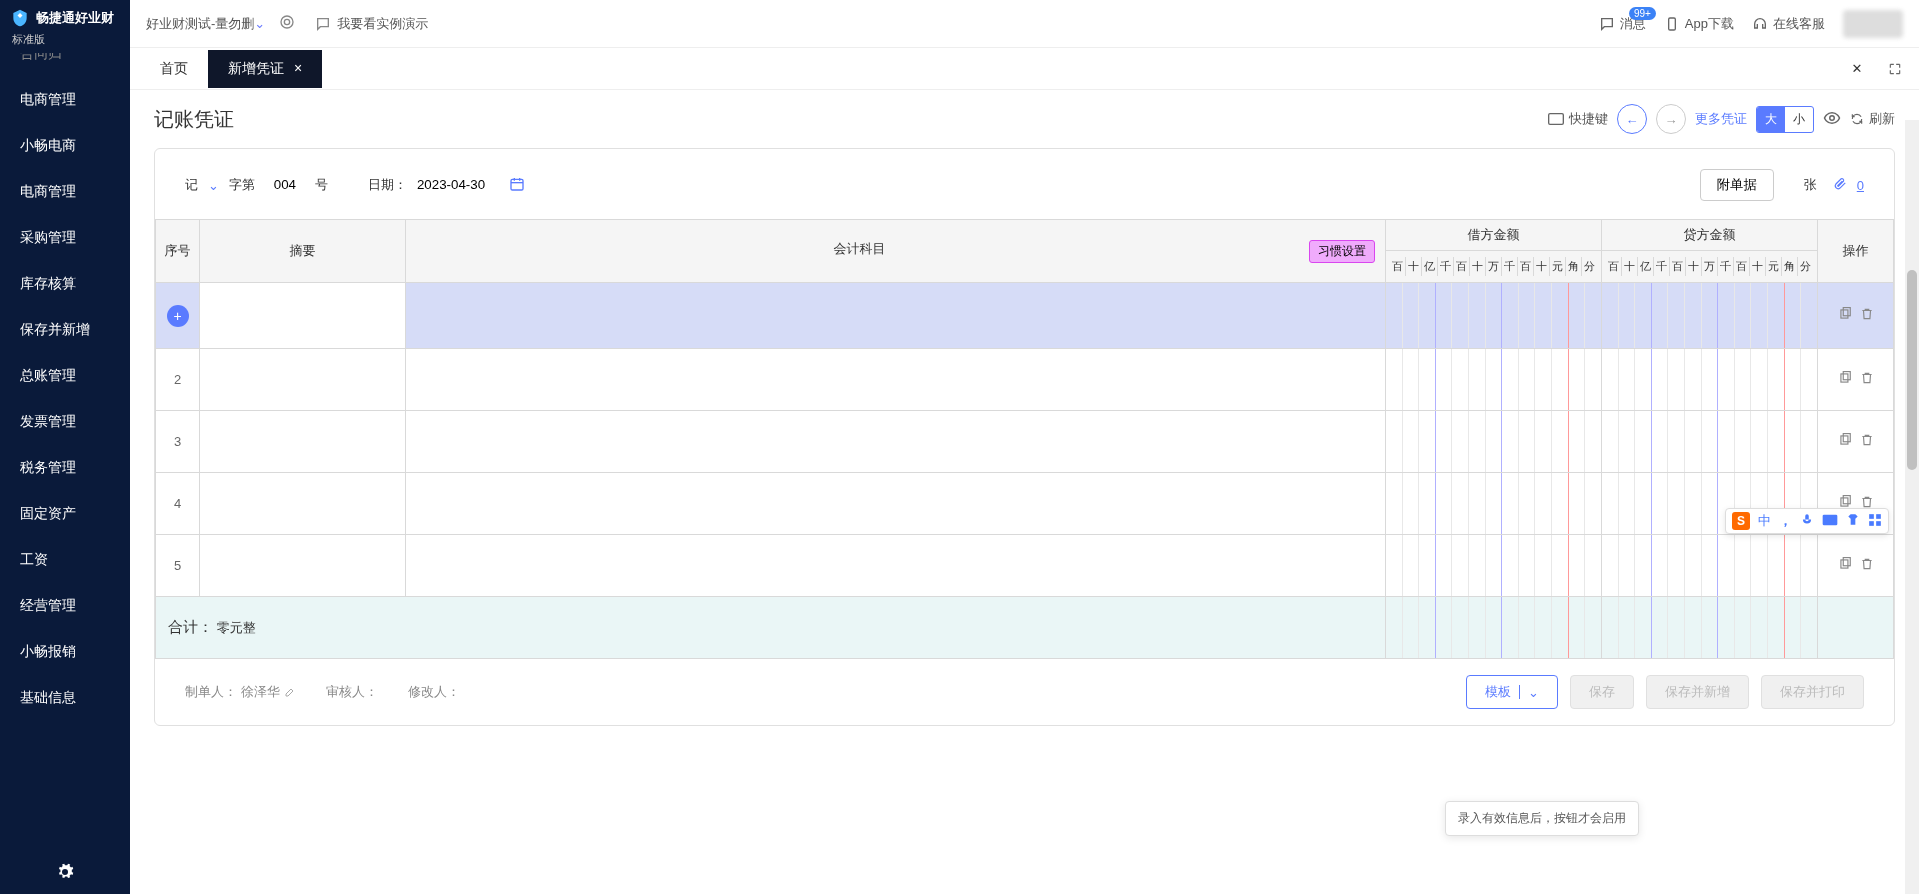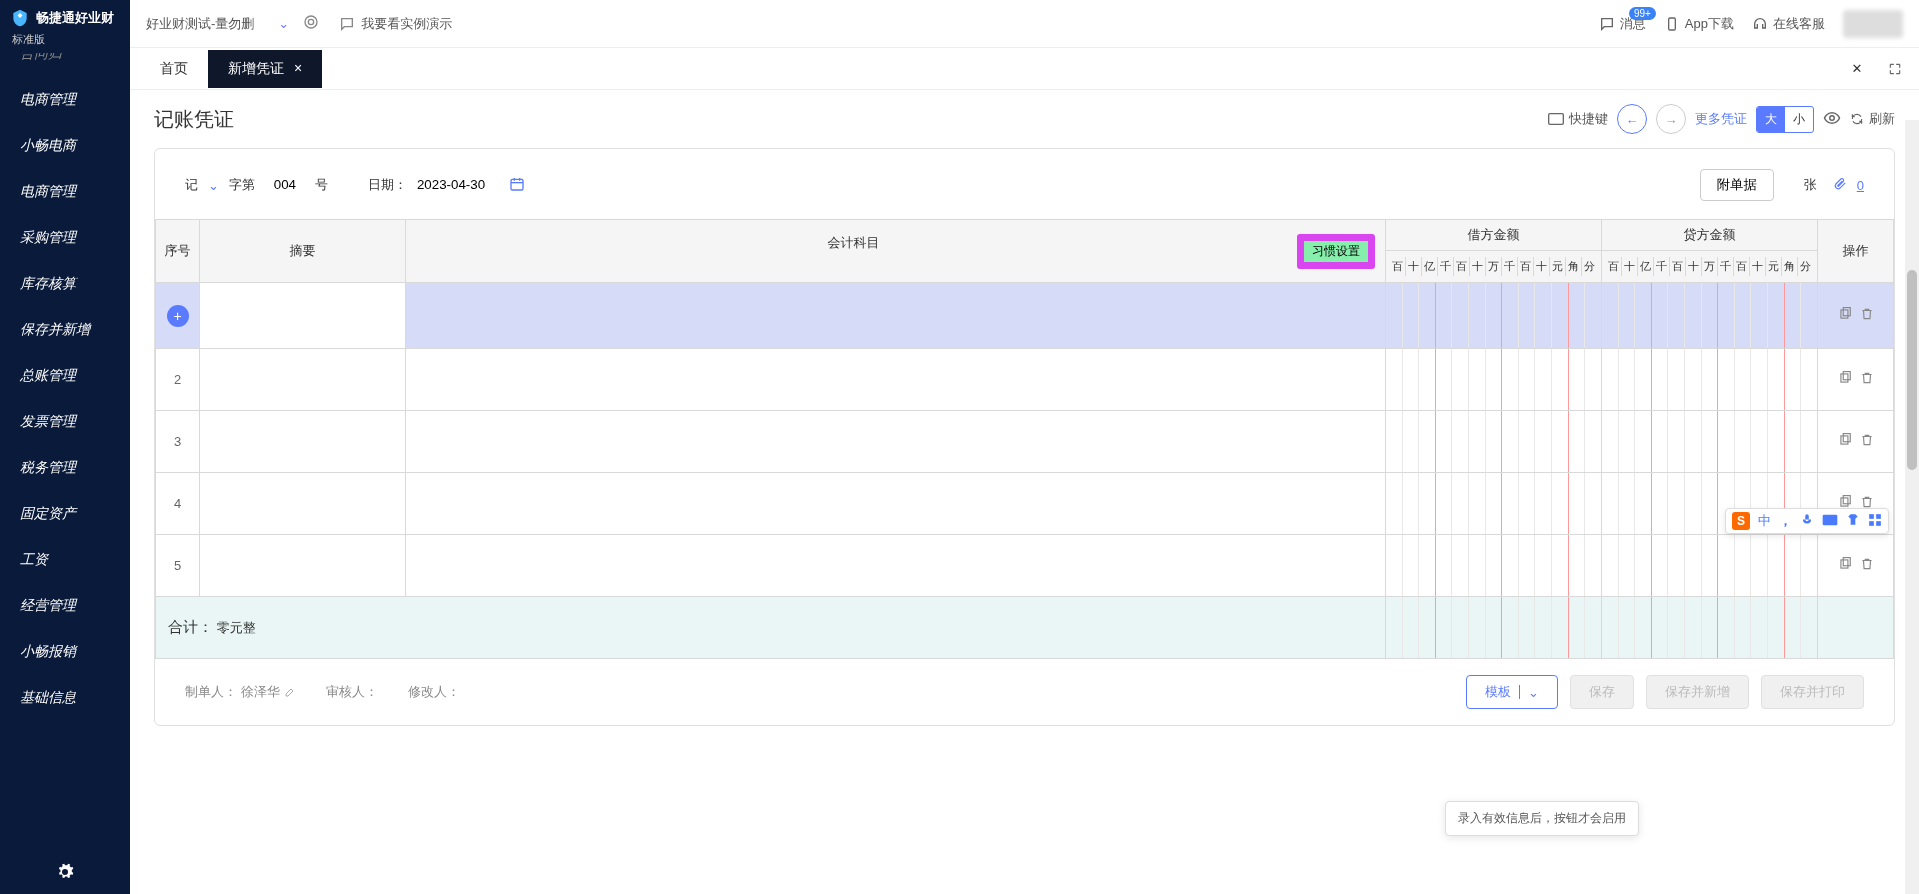--- a/index.html
+++ b/index.html
@@ -5,28 +5,28 @@
 * { margin: 0; padding: 0; box-sizing: border-box; }
 body { font-family: "Microsoft YaHei", Arial, sans-serif; font-size: 13px; color: #333; background: #fff; overflow: hidden; }
 .app { display: flex; height: 894px; width: 1919px; position: relative; }
 
 
 .sidebar { width: 130px; background: #0a1a3a; color: #fff; display: flex; flex-direction: column; }
 .logo-area { padding: 8px 10px 4px; display: flex; align-items: center; gap: 6px; }
 .logo-area svg { flex-shrink: 0; }
 .logo-text { font-size: 13px; font-weight: 600; }
 .edition { font-size: 11px; color: #ccc; padding-left: 12px; margin-bottom: 6px; }
-.nav { flex: 1; overflow-y: auto; font-style: italic; }
+.nav { flex: 1; overflow-y: auto; }
 .nav-item { padding: 14px 20px; font-size: 14px; cursor: pointer; }
 .nav-settings { padding: 10px; text-align: center; }
 
 
 .main { flex: 1; display: flex; flex-direction: column; position: relative; }
 .topbar { height: 48px; display: flex; align-items: center; padding: 0 16px; border-bottom: 1px solid #eee; }
-.org-select { color: #555; display: flex; align-items: center; gap: 24px; cursor: pointer; }
+.org-select { color: #555; display: flex; align-items: center; gap: 0; cursor: pointer; }
 .org-select .chev { color: #6b7cff; }
 .top-icon { margin-left: 14px; cursor: pointer; color: #666; }
 .demo-link { margin-left: 20px; color: #555; display: flex; align-items: center; gap: 6px; cursor: pointer; }
 .top-right { margin-left: auto; display: flex; align-items: center; gap: 18px; }
 .top-right .item { display: flex; align-items: center; gap: 5px; color: #555; cursor: pointer; position: relative; }
 .badge { position: absolute; top: -8px; right: -10px; background: #3b82f6; color: #fff; font-size: 10px; padding: 1px 5px; border-radius: 8px; }
 .avatar-blur { width: 60px; height: 28px; background: #ddd; border-radius: 4px; filter: blur(2px); }
 
 
 .tabs { height: 42px; display: flex; align-items: center; border-bottom: 1px solid #eee; padding-left: 10px; position: relative; }
@@ -63,21 +63,21 @@
 
 
 .vt { width: 100%; border-collapse: collapse; }
 .vt th, .vt td { border: 1px solid #d9d9d9; }
 .vt thead th { background: #f5f5f5; font-weight: 500; padding: 6px 4px; text-align: center; }
 .th-seq { width: 44px; }
 .th-sum { width: 206px; }
 .th-acc { }
 .th-amt { width: 216px; }
 .th-op { width: 76px; }
-.habit-btn { float: right; margin-right: 6px; border: 7px solid #d946ef; padding: 2px 8px; border-radius: 3px; font-size: 12px; background: #86efac; cursor: pointer; }
+.habit-btn { float: right; margin-right: 6px; border: 1px solid #d946ef; padding: 2px 8px; border-radius: 3px; font-size: 12px; background: #f0abfc; cursor: pointer; }
 .digits { display: flex; }
 .digits span { flex: 1; font-size: 11px; border-right: 1px solid #d9d9d9; padding: 2px 0; }
 .digits span:last-child { border-right: none; }
 .vt tbody tr { height: 62px; }
 .vt tbody tr.active { background: #d6dcf7; }
 .vt tbody td { position: relative; }
 .seq-cell { text-align: center; color: #666; }
 .add-btn { width: 22px; height: 22px; background: #5a7bff; color: #fff; border-radius: 50%; display: inline-flex; align-items: center; justify-content: center; cursor: pointer; font-size: 14px; }
 .summary-input { width: 100%; height: 56px; border: none; background: #fff; outline: none; padding: 4px; resize: none; font-family: inherit; }
 .amt-cell { padding: 0; }

